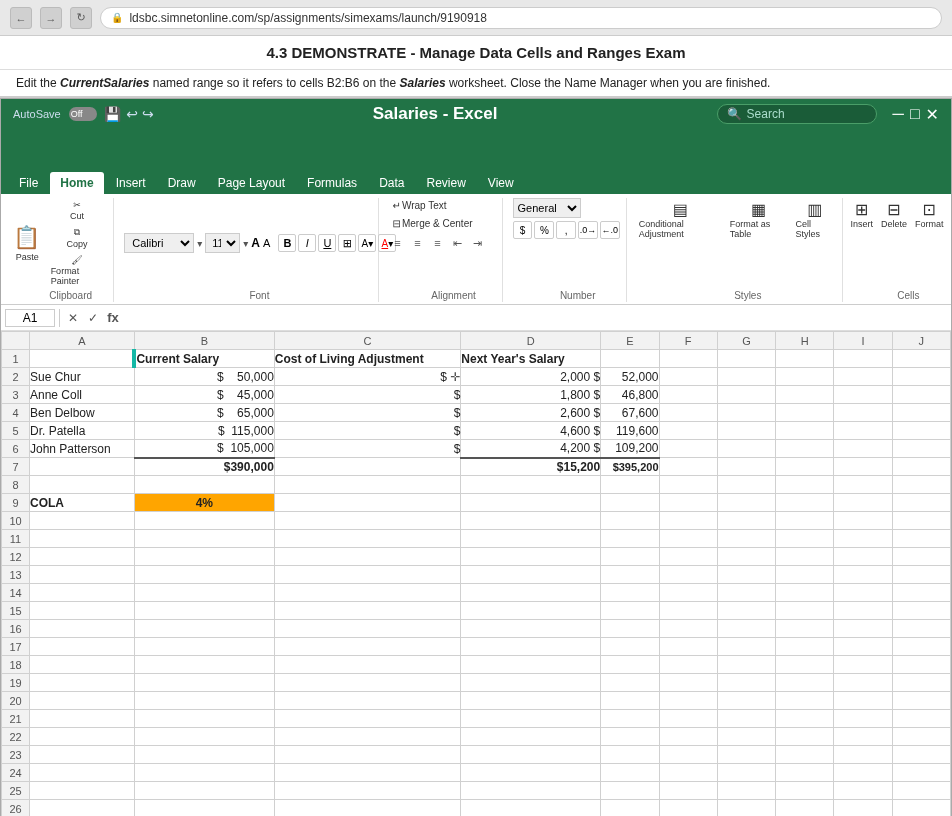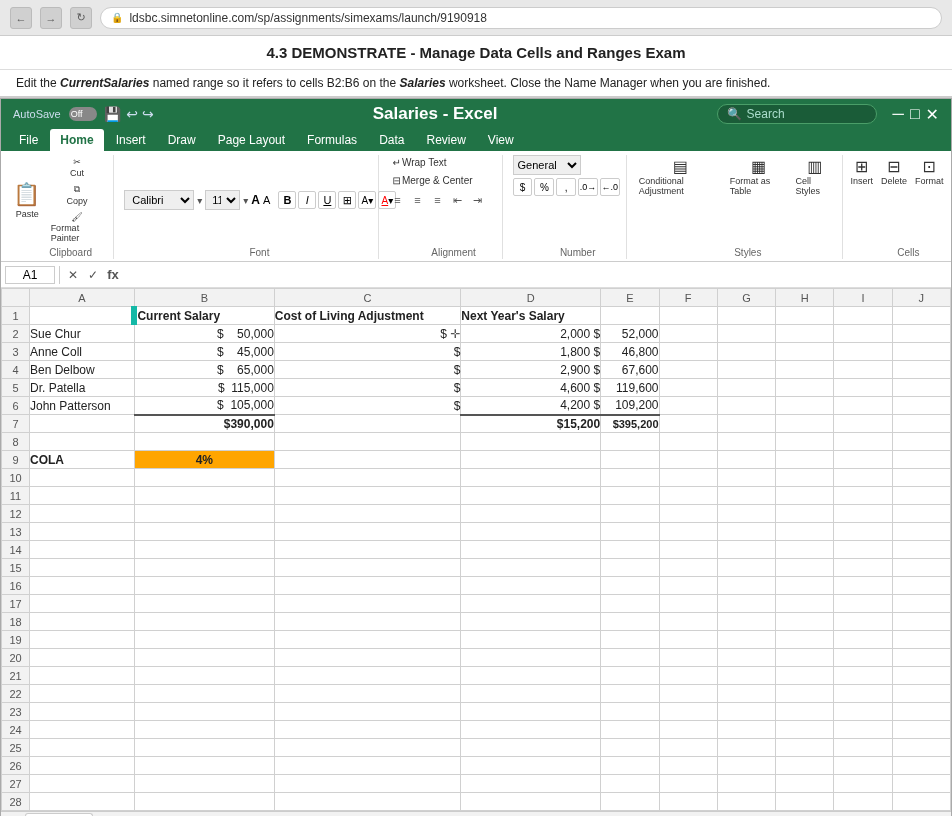--- a/index.html
+++ b/index.html
@@ -119,20 +119,21 @@
       display: flex;
       padding: 0 8px;
       gap: 2px;
     }
     .ribbon-tab {
       color: white;
       padding: 4px 10px;
       font-size: 12px;
       cursor: pointer;
       border-radius: 3px 3px 0 0;
+      margin-top: 43px;
     }
     .ribbon-tab.active {
       background: white;
       color: #217346;
       font-weight: 600;
     }
 
     
     .ribbon {
       background: white;
@@ -582,21 +583,21 @@
           <th class="col-header col-header-h">H</th>
           <th class="col-header col-header-i">I</th>
           <th class="col-header col-header-j">J</th>
         </tr>
       </thead>
       <tbody>
 
         <tr>
           <td class="row-header">1</td>
           <td class="data-cell"></td>
-          <td class="data-cell bold" style="border-left:6px solid #14b8a6;">Current Salary</td>
+          <td class="data-cell bold" style="border-left:4px solid #14b8a6;">Current Salary</td>
           <td class="data-cell bold">Cost of Living Adjustment</td>
           <td class="data-cell bold">Next Year's Salary</td>
           <td class="data-cell"></td>
           <td class="data-cell"></td>
           <td class="data-cell"></td>
           <td class="data-cell"></td>
           <td class="data-cell"></td>
           <td class="data-cell"></td>
         </tr>
 
@@ -626,21 +627,21 @@
           <td class="data-cell"></td>
           <td class="data-cell"></td>
           <td class="data-cell"></td>
         </tr>
 
         <tr>
           <td class="row-header">4</td>
           <td class="data-cell">Ben Delbow</td>
           <td class="data-cell right">$&nbsp;&nbsp;&nbsp;&nbsp;65,000</td>
           <td class="data-cell right">$</td>
-          <td class="data-cell right">2,900 $</td>
+          <td class="data-cell right">2,600 $</td>
           <td class="data-cell right">67,600</td>
           <td class="data-cell"></td>
           <td class="data-cell"></td>
           <td class="data-cell"></td>
           <td class="data-cell"></td>
           <td class="data-cell"></td>
         </tr>
 
         <tr>
           <td class="row-header">5</td>

